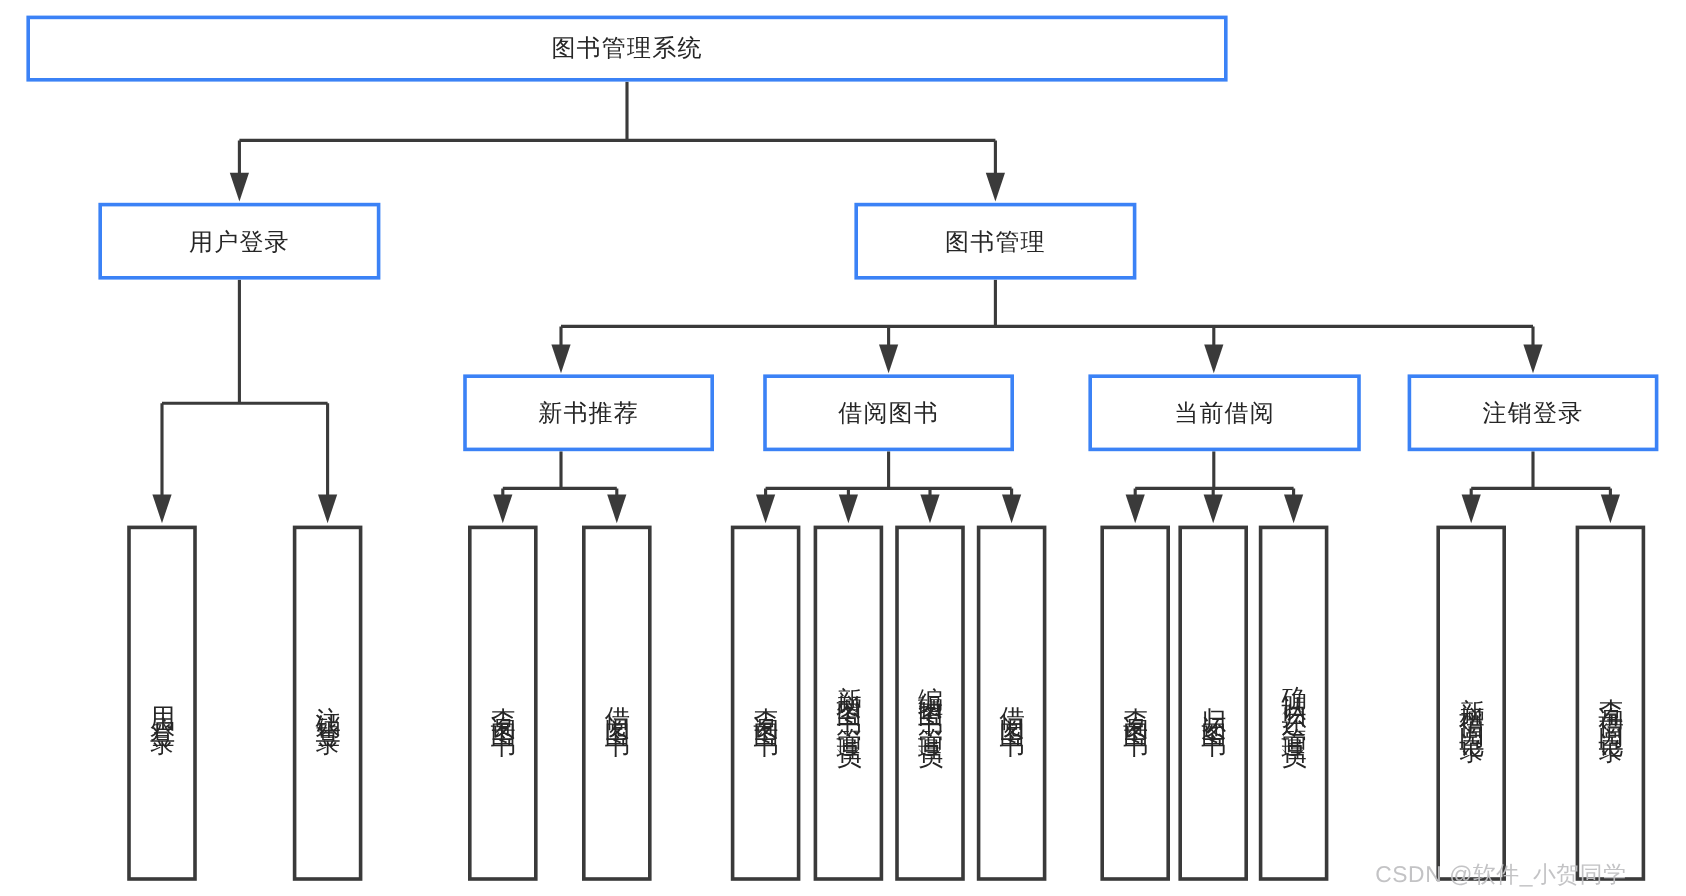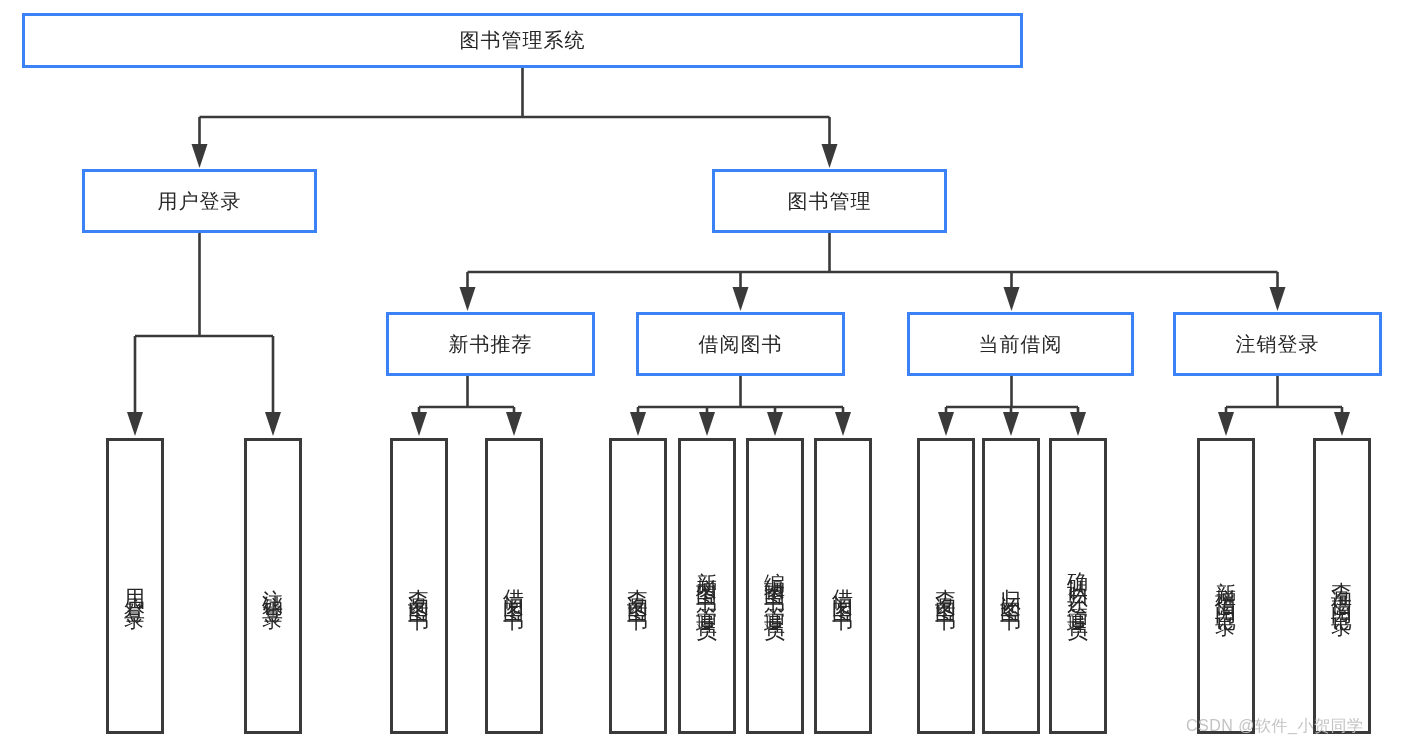--- a/index.html
+++ b/index.html
@@ -47,23 +47,23 @@
     justify-content: center;
     color: #262626;
     font-size: 21px;
     letter-spacing: 7px;
     writing-mode: vertical-rl;
     text-orientation: mixed;
     line-height: 1;
   }
   #watermark {
     position: absolute;
-    left: 1186px;
+    left: 1146px;
     top: 716px;
-    font-size: 16px;
+    font-size: 19px;
     color: rgba(192, 192, 194, 0.95);
     letter-spacing: 0.5px;
     white-space: nowrap;
     z-index: 6;
   }
 </style>
 </head>
 <body>
 
 <div id="canvas">

